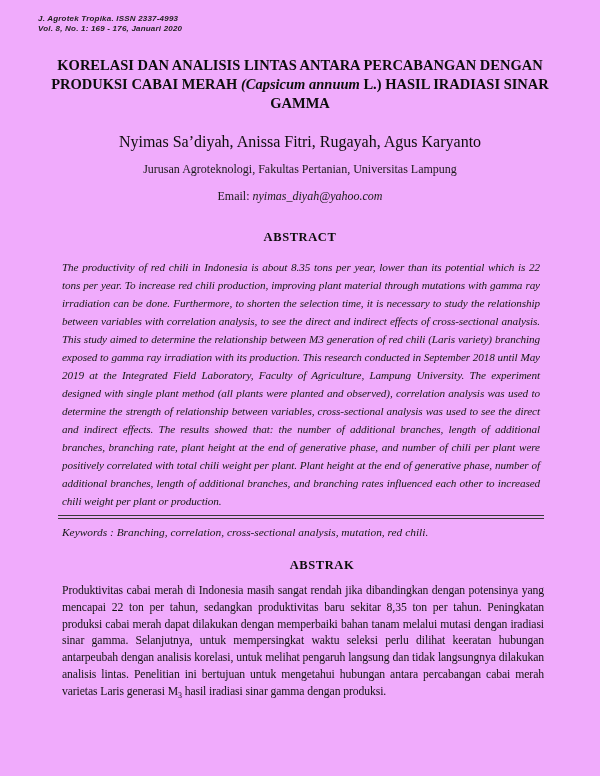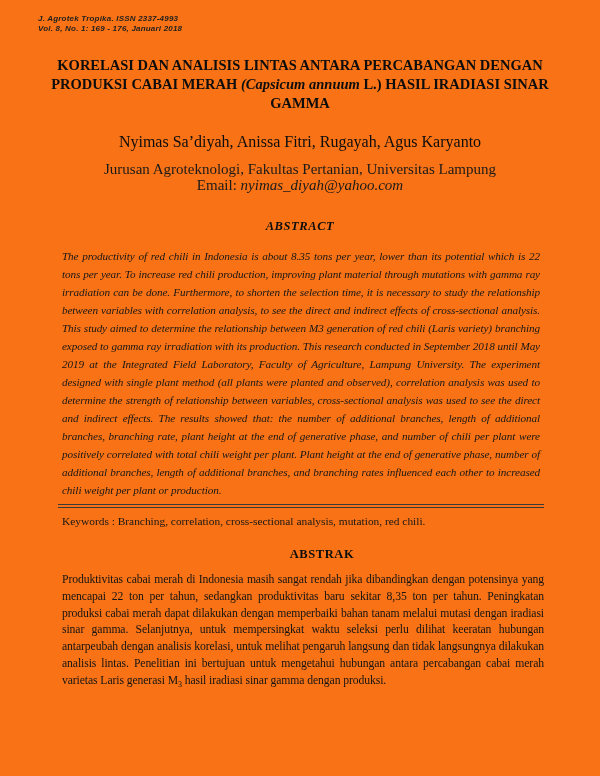--- a/index.html
+++ b/index.html
@@ -1,20 +1,20 @@
 <!DOCTYPE html>
 <html><head>
 <meta charset="utf-8">
 <style>
   html, body { margin: 0; padding: 0; background: #ffffff; }
   .page {
     position: relative;
     width: 600px;
     height: 776px;
-    background: #f97316;
+    background: #f0abfc;
     color: #111111;
     font-family: "Liberation Serif", serif;
     overflow: hidden;
     box-sizing: border-box;
   }
   .journal-header {
     position: absolute;
     top: 14px;
     left: 38px;
     font-family: "Liberation Sans", sans-serif;
@@ -48,31 +48,30 @@
   .authors {
     margin-top: 20px;
     text-align: center;
     font-weight: normal;
     font-size: 16px;
     color: #0d0d0d;
   }
   .affiliation {
     margin-top: 11px;
     text-align: center;
-    font-size: 15px;
+    font-size: 12px;
     line-height: 15px;
     color: #1a1a1a;
   }
-  .affiliation .email-line { margin-top: 1px; }
+  .affiliation .email-line { margin-top: 12px; }
   .affiliation .email-address { font-style: italic; }
   .abstract-heading {
     margin-top: 26px;
     text-align: center;
     font-weight: bold;
-    font-style: italic;
     font-size: 12.5px;
     letter-spacing: 0.6px;
     color: #0d0d0d;
   }
   .abstract-text {
     margin: 13px 60px 0 62px;
     text-align: justify;
     font-style: italic;
     font-size: 11.2px;
     line-height: 18px;
@@ -80,20 +79,21 @@
     color: #161616;
   }
   .double-rule {
     margin: 5px 56px 0 58px;
     height: 2px;
     border-top: 1px solid #3a3a3a;
     border-bottom: 1px solid #3a3a3a;
   }
   .keywords {
     margin: 7px 60px 0 62px;
+    font-style: italic;
     font-size: 11.4px;
     color: #161616;
   }
   .abstrak-heading {
     margin-top: 20px;
     text-align: center;
     font-weight: bold;
     font-size: 12.5px;
     letter-spacing: 0.6px;
     color: #0d0d0d;
@@ -109,21 +109,21 @@
   }
   .abstrak-text sub { font-size: 8px; line-height: 0; }
 </style>
 </head>
 <body>
 
 <div class="page">
 
   <div class="journal-header">
     <div>J. Agrotek Tropika.  ISSN 2337-4993</div>
-    <div>Vol. 8,  No. 1: 169 - 176,  Januari 2018</div>
+    <div>Vol. 8,  No. 1: 169 - 176,  Januari 2020</div>
   </div>
 
   <h1 class="title-id" style="font-family:inherit;">
     <span>KORELASI DAN ANALISIS LINTAS ANTARA PERCABANGAN DENGAN PRODUKSI CABAI MERAH </span><span class="species">(Capsicum annuum</span><span> L.) HASIL IRADIASI SINAR GAMMA</span>
   </h1>
 
 
   <div class="authors">Nyimas Sa’diyah, Anissa Fitri, Rugayah, Agus Karyanto</div>
 
   <div class="affiliation">

